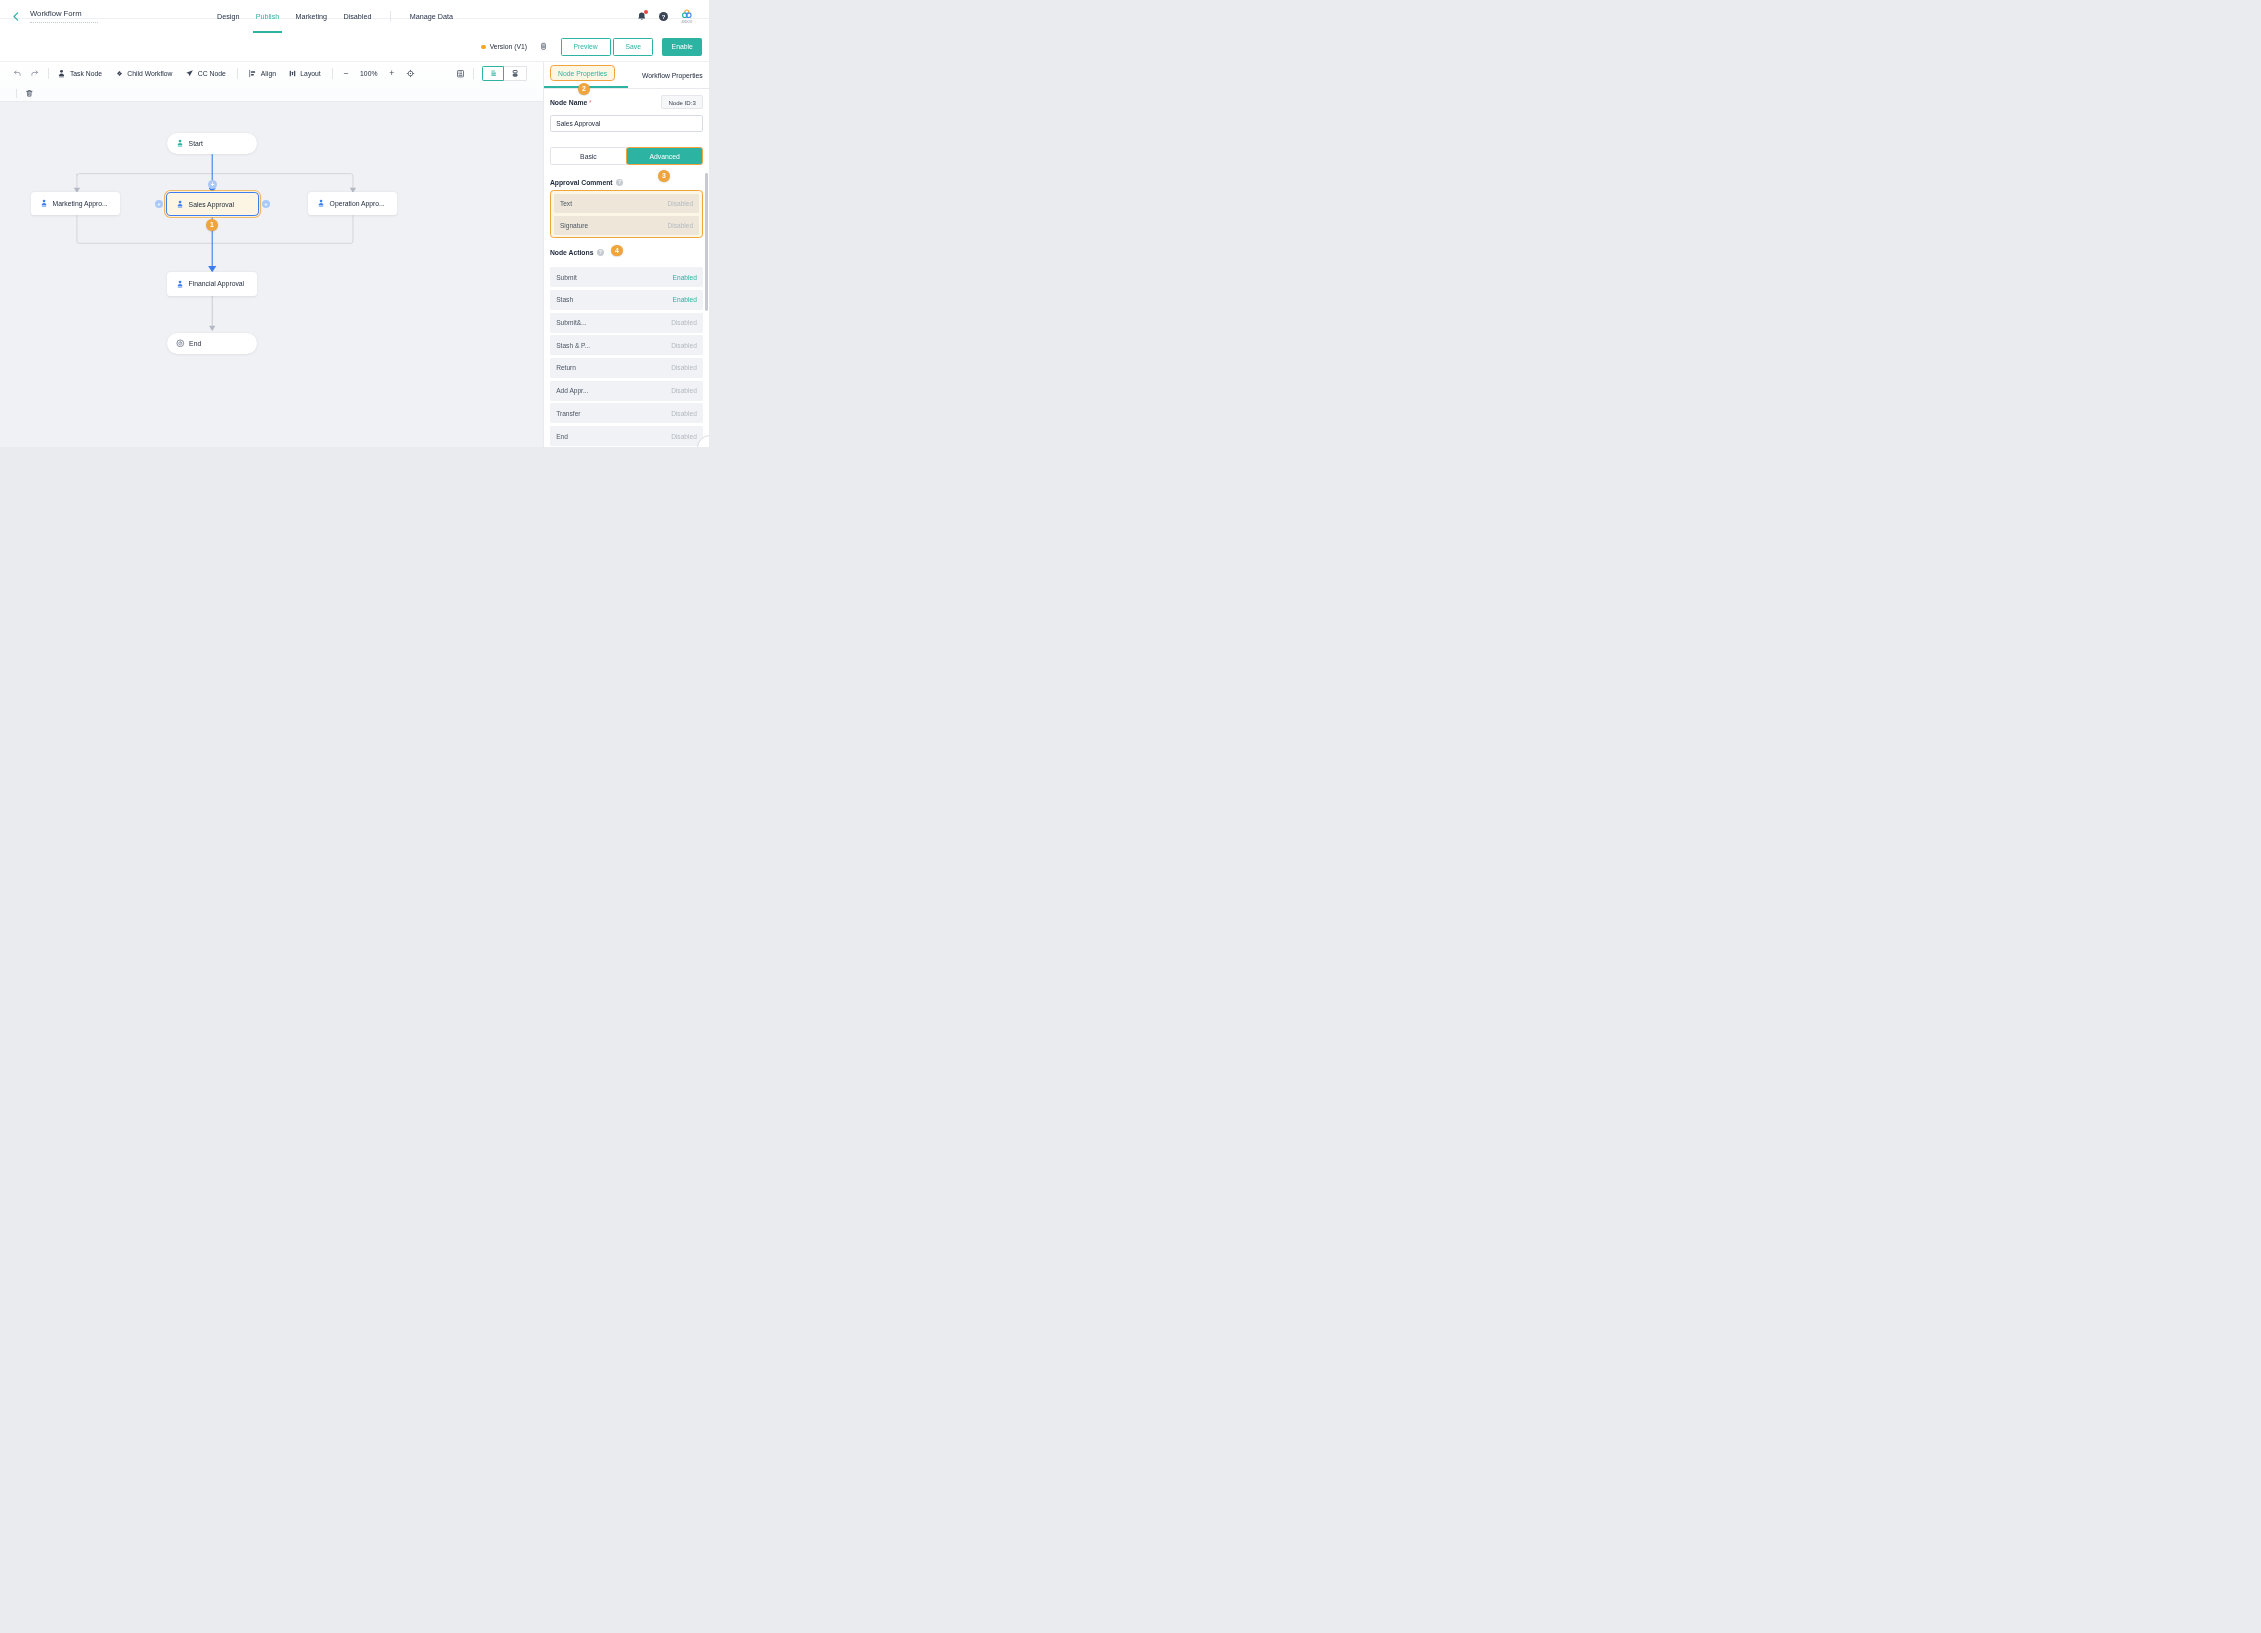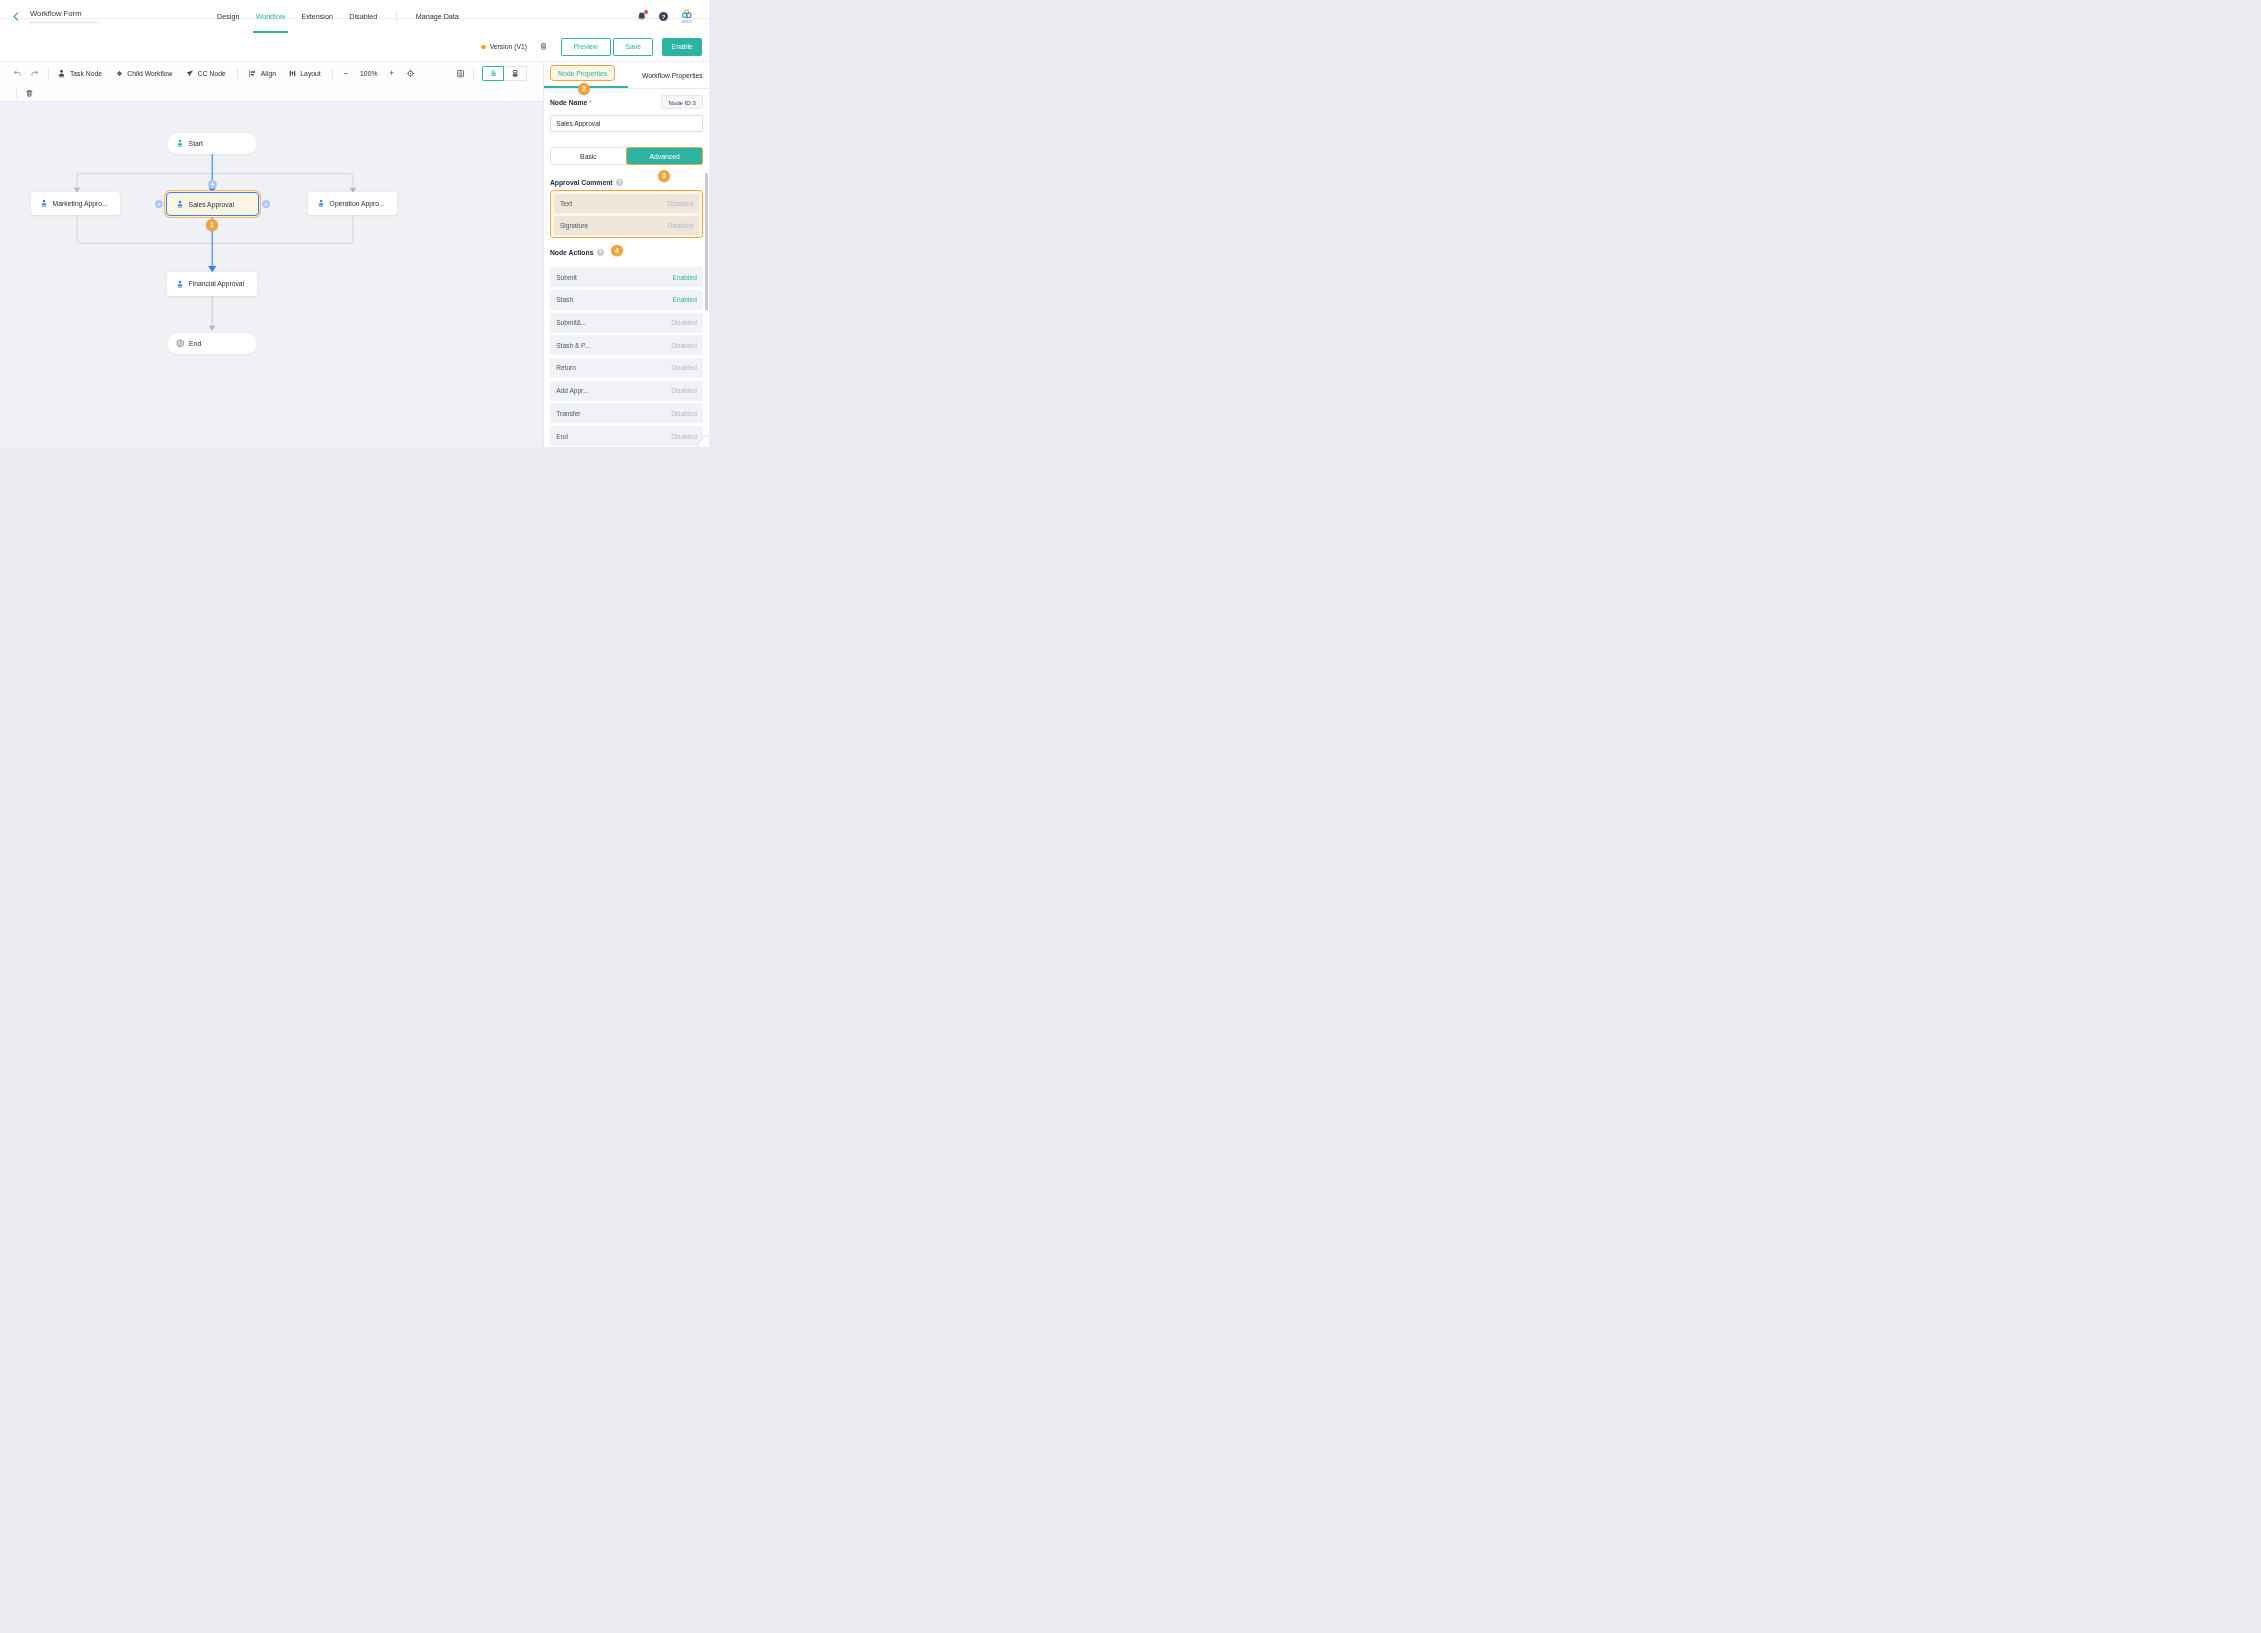--- a/index.html
+++ b/index.html
@@ -158,22 +158,22 @@
     <div class="back-btn">
       <svg width="11" height="11" viewBox="0 0 24 24">
         <path d="M14.5 4 6.5 12l8 8" fill="none" stroke="#2db3a2" stroke-width="2.6" stroke-linecap="round" stroke-linejoin="round"></path>
       </svg>
     </div>
     <div class="title-wrap">
       <span class="page-title">Workflow Form</span>
     </div>
     <div class="header-tabs">
       <div class="htab">Design</div>
-      <div class="htab active">Workflow</div>
-      <div class="htab">Extension</div>
+      <div class="htab active">Publish</div>
+      <div class="htab">Marketing</div>
       <div class="htab">Disabled</div>
       <div class="htab-divider"></div>
       <div class="htab">Manage Data</div>
     </div>
     <div class="header-right">
       <div class="bell-wrap">
         <svg width="9.5" height="10.4" viewBox="0 0 24 24">
           <path d="M12 2.5a7 7 0 0 0-7 7v4.4L3.2 17.6h17.6L19 13.9V9.5a7 7 0 0 0-7-7z" fill="#3a4557"></path>
           <path d="M9.6 19.2a2.5 2.5 0 0 0 4.8 0z" fill="#3a4557"></path>
         </svg>

